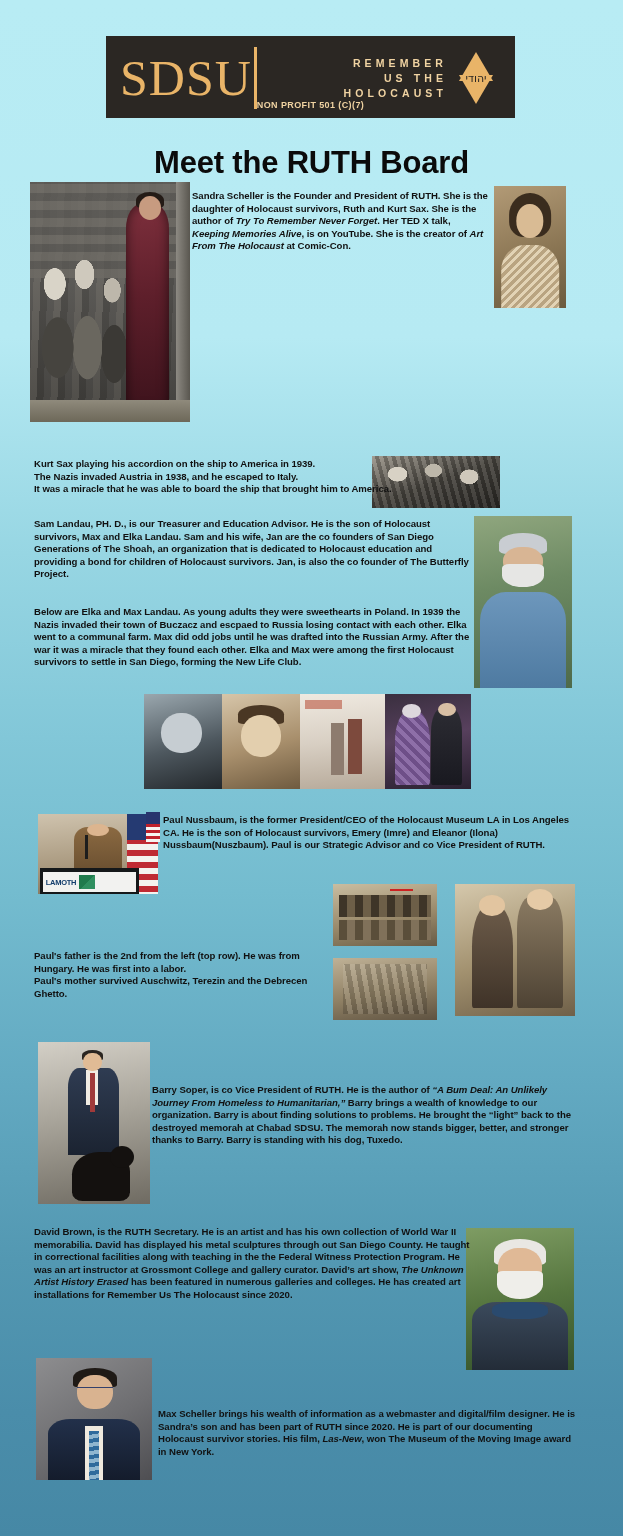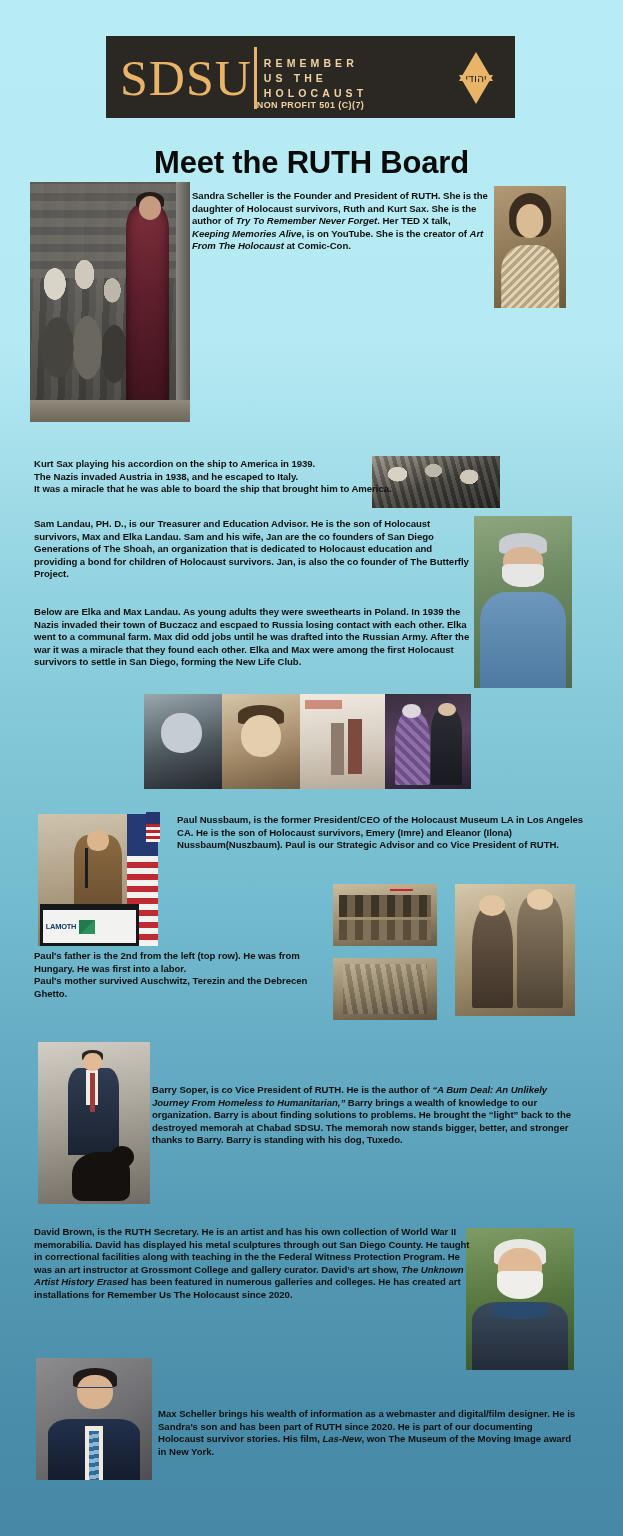--- a/index.html
+++ b/index.html
@@ -28,21 +28,21 @@
   .logo-wrap {
     position:absolute; left:106px; top:36px; width:409px; height:82px;
     background:#2b2723; display:flex; align-items:center; padding:4px 6px 2px 6px;
   }
   .logo-ruth {
     font-family:"Liberation Serif", serif;
     color:#e9b468; font-size:50px; line-height:48px; letter-spacing:1px;
     padding-left:8px; font-weight:400;
   }
   .logo-divider { width:3px; background:#e9b468; height:62px; margin:0 7px 0 2px; }
-  .logo-lines { display:flex; flex-direction:column; justify-content:center; gap:3px; flex:1; }
+  .logo-lines { display:flex; flex-direction:column; justify-content:center; gap:3px; flex:1;align-items:flex-end; }
   .logo-lines div {
     color:#f0d3a2; font-size:10.5px; font-weight:bold; letter-spacing:4.1px; line-height:12px;
   }
   .logo-star { width:58px; height:58px; position:relative; flex:0 0 58px; margin-right:4px; }
   .logo-np {
     position:absolute; left:106px; top:100px; width:409px; text-align:center;
     color:#f0d3a2; font-size:9px; font-weight:bold; letter-spacing:0.4px;
   }
 
   
@@ -151,21 +151,21 @@
   .s3 .sign { position:absolute; left:6%; top:6%; width:44%; height:10%; background:#c06a55; opacity:.7;}
   .s4 { flex:1; background:linear-gradient(170deg,#3a2f3f 0%,#57405d 45%,#2a2130 100%); position:relative;}
   .s4 .w { position:absolute; left:12%; top:18%; width:40%; height:78%;
     background:repeating-linear-gradient(45deg,#8e6fa8 0 4px,#6e4f88 4px 8px); border-radius:40% 40% 6% 6%; }
   .s4 .wh { position:absolute; left:20%; top:10%; width:22%; height:15%; background:#ddd7dd; border-radius:50%; }
   .s4 .m { position:absolute; right:10%; top:16%; width:36%; height:80%;
     background:linear-gradient(180deg,#2c2c33,#191920); border-radius:30% 30% 6% 6%; }
   .s4 .mh { position:absolute; right:18%; top:9%; width:20%; height:14%; background:#d8bfa4; border-radius:50%; }
 
   
-  .p-paul { left:38px; top:814px; width:120px; height:132px;
+  .p-paul { left:38px; top:814px; width:120px; height:80px;
     background:linear-gradient(175deg,#cfc3ae 0%,#a9997f 60%,#7d7059 100%); }
   .p-paul .flag { position:absolute; right:0; top:0; width:26%; height:100%;
     background:repeating-linear-gradient(180deg,#bf2a33 0 6px,#f4f2ee 6px 12px); }
   .p-paul .flagblue { position:absolute; right:0; top:0; width:26%; height:32%; background:#253a72; }
   .p-paul .man { position:absolute; left:30%; top:16%; width:40%; height:58%;
     background:linear-gradient(180deg,#8b6a42,#6a4f30); border-radius:28% 28% 0 0; }
   .p-paul .head { position:absolute; left:41%; top:12%; width:18%; height:16%;
     background:#dcb58f; border-radius:46%; }
   .p-paul .mic { position:absolute; left:39%; top:26%; width:2.5%; height:30%; background:#1d1d1d; }
   .p-paul .podium { position:absolute; left:2%; bottom:0; width:82%; height:32%;
@@ -249,21 +249,21 @@
     background:linear-gradient(180deg,#22304a,#141c2c); border-radius:24% 24% 0 0; }
   .p-max .shirt { position:absolute; left:42%; bottom:0; width:16%; height:44%; background:#efe9de; }
   .p-max .tie { position:absolute; left:46%; bottom:0; width:8%; height:40%;
     background:repeating-linear-gradient(170deg,#2f6b9c 0 4px,#8fb6cf 4px 8px); }
 
   
   #tb-sandra  { left:192px; top:190px;  width:298px; }
   #tb-kurt    { left:34px;  top:458px;  width:450px; }
   #tb-sam     { left:34px;  top:518px;  width:436px; }
   #tb-elka    { left:34px;  top:606px;  width:436px; }
-  #tb-paul    { left:177px; top:814px;  width:412px; }
+  #tb-paul    { left:163px; top:814px;  width:412px; }
   #tb-paulfam { left:34px;  top:950px;  width:300px; }
   #tb-barry   { left:152px; top:1084px; width:424px; }
   #tb-david   { left:34px;  top:1226px; width:440px; }
   #tb-max     { left:158px; top:1408px; width:420px; }
 </style>
 </head>
 <body>
 
 <div class="page">
 

